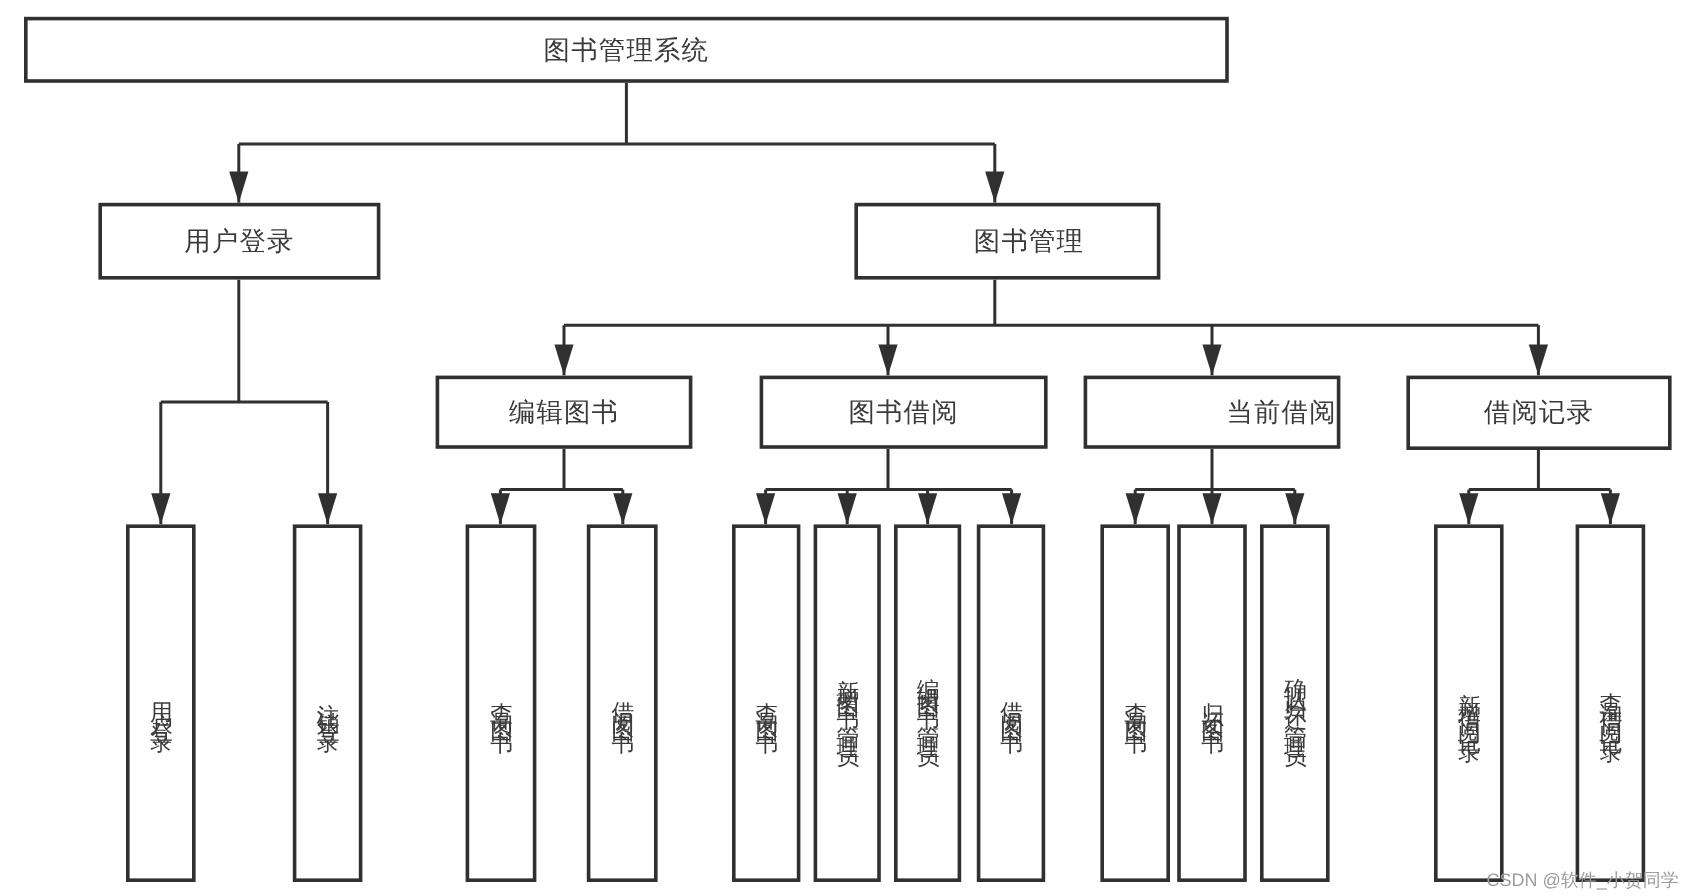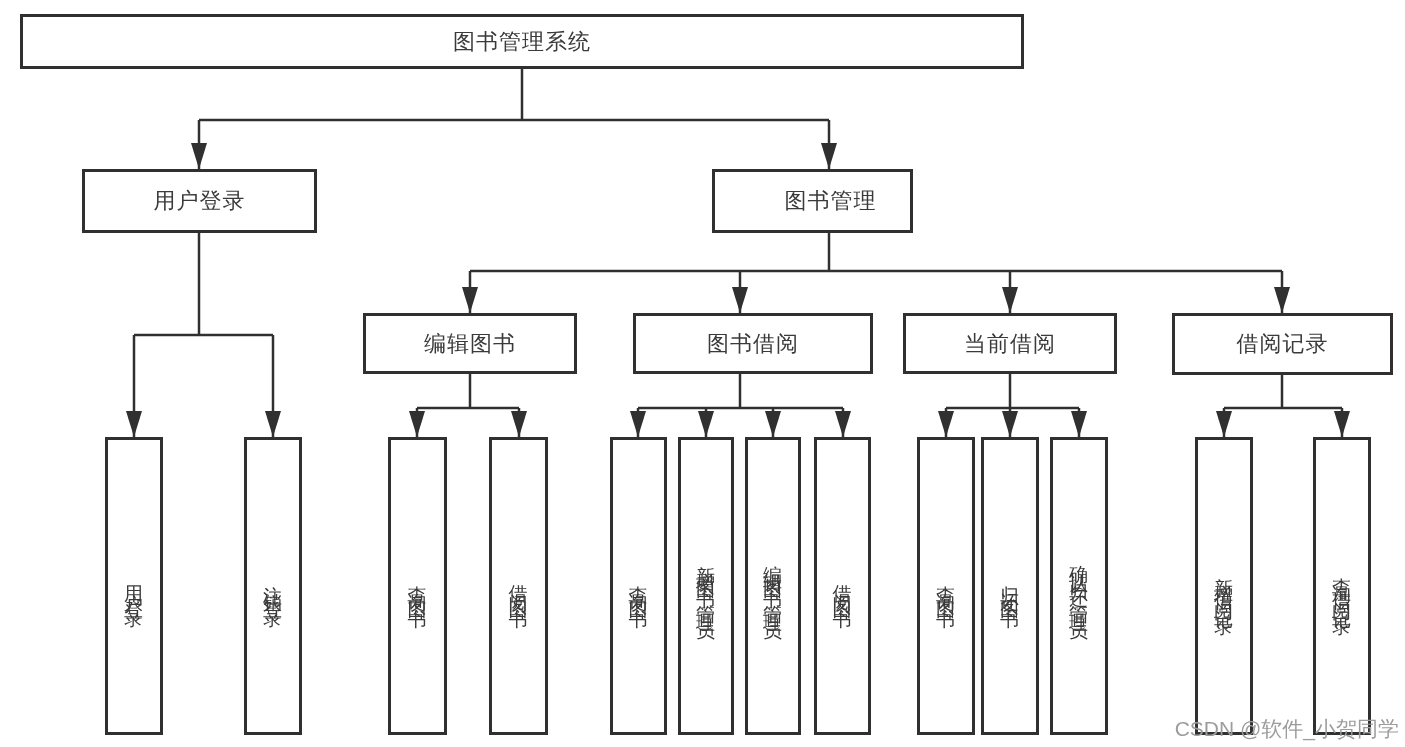--- a/index.html
+++ b/index.html
@@ -29,46 +29,46 @@
     text-orientation: mixed;
     font-size: 19px;
     letter-spacing: 8px;
     line-height: 1;
     color: #3a3a3a;
   }
   
   #root      { left: 20px;   top: 14px;  width: 1004px; height: 55px; }
   
   #n-login   { left: 82px;   top: 169px; width: 235px;  height: 64px; }
-  #n-mgmt    { left: 712px;  top: 169px; width: 201px;  height: 64px; padding-left: 36px; }
+  #n-mgmt    { left: 712px;  top: 169px; width: 255px;  height: 64px; padding-left: 36px; }
   
   #n-rec     { left: 363px;  top: 313px; width: 214px;  height: 61px; }
   #n-borrow  { left: 633px;  top: 313px; width: 240px;  height: 61px; }
-  #n-current { left: 903px;  top: 313px; width: 214px;  height: 61px; }
+  #n-current { left: 903px;  top: 313px; width: 214px;  height: 61px; justify-content: flex-end; }
   #n-records { left: 1172px; top: 313px; width: 221px;  height: 62px; }
   
   .leaf { top: 437px; height: 298px; }
   #lf-1  { left: 105px;  width: 58px; }
   #lf-2  { left: 244px;  width: 58px; }
   #lf-3  { left: 388px;  width: 59px; }
   #lf-4  { left: 489px;  width: 59px; }
   #lf-5  { left: 610px;  width: 57px; }
   #lf-6  { left: 678px;  width: 56px; }
   #lf-7  { left: 745px;  width: 56px; }
   #lf-8  { left: 814px;  width: 57px; }
   #lf-9  { left: 917px;  width: 58px; }
   #lf-10 { left: 981px;  width: 58px; }
   #lf-11 { left: 1050px; width: 58px; }
   #lf-12 { left: 1195px; width: 58px; }
   #lf-13 { left: 1313px; width: 58px; }
   #watermark {
     position: absolute;
     right: 6px;
     bottom: 4px;
-    font-size: 21px;
+    font-size: 15px;
     color: #9c9c9c;
     z-index: 5;
     white-space: nowrap;
   }
 </style>
 </head>
 <body>
 
 <div id="stage">
 

